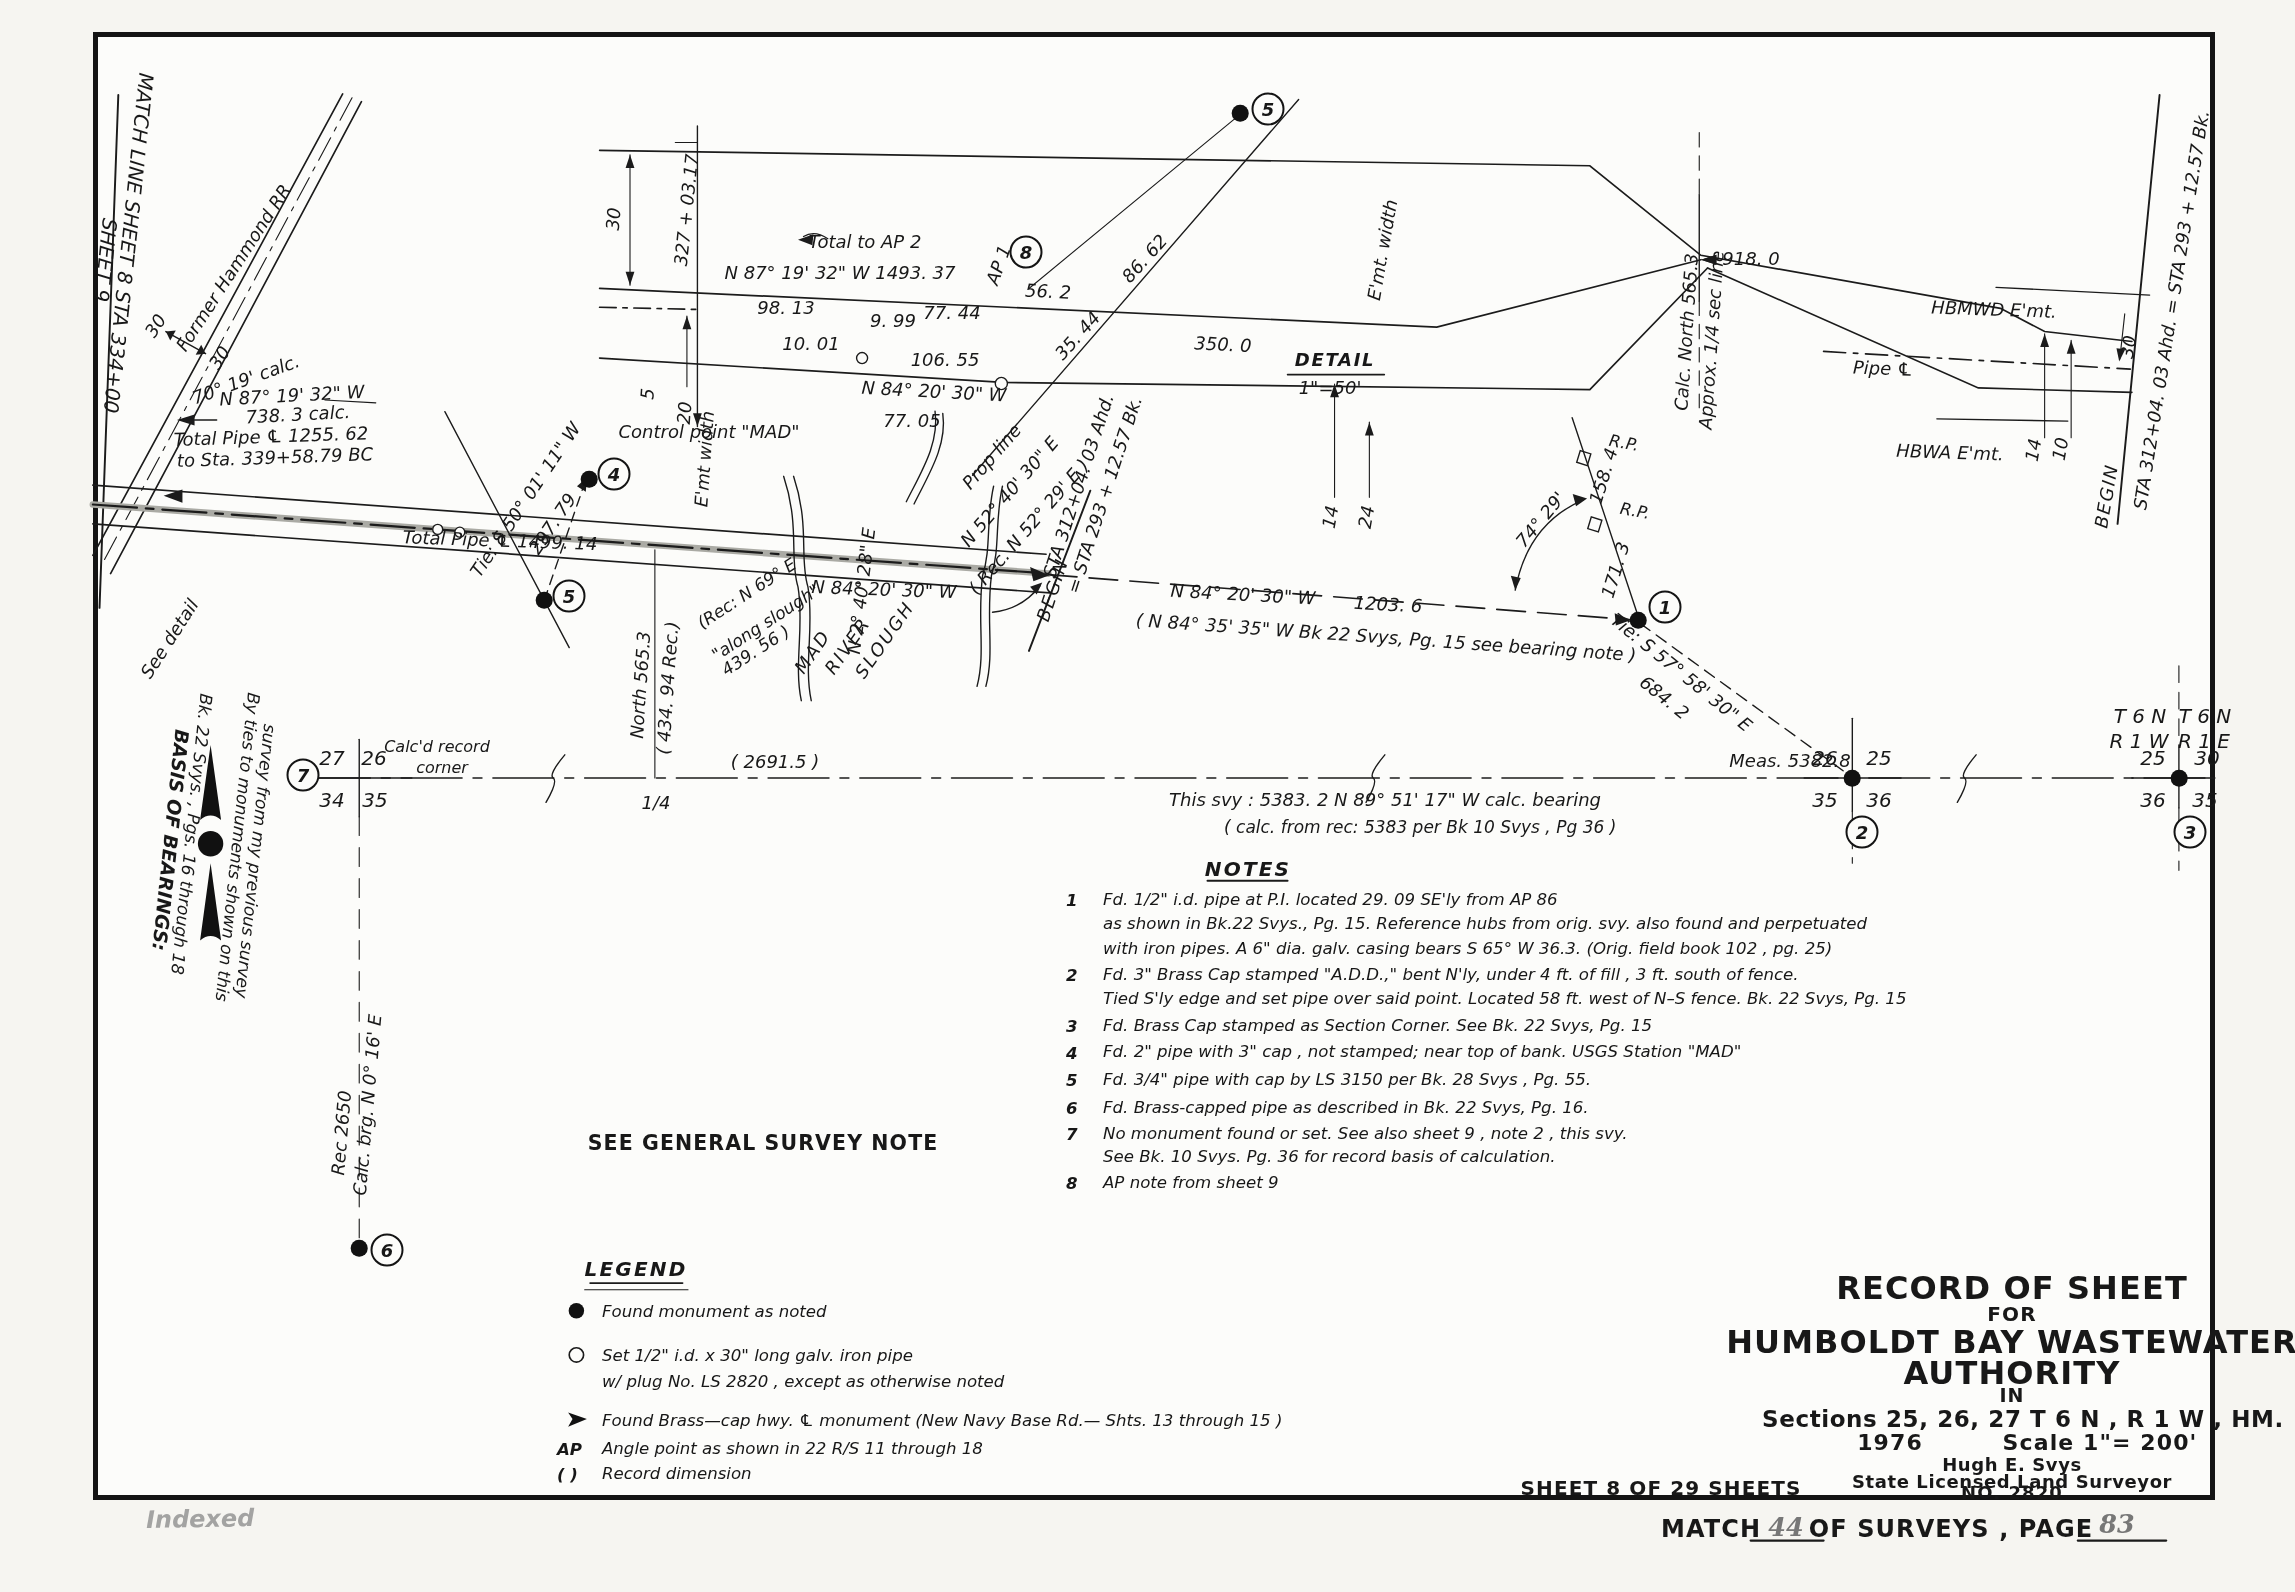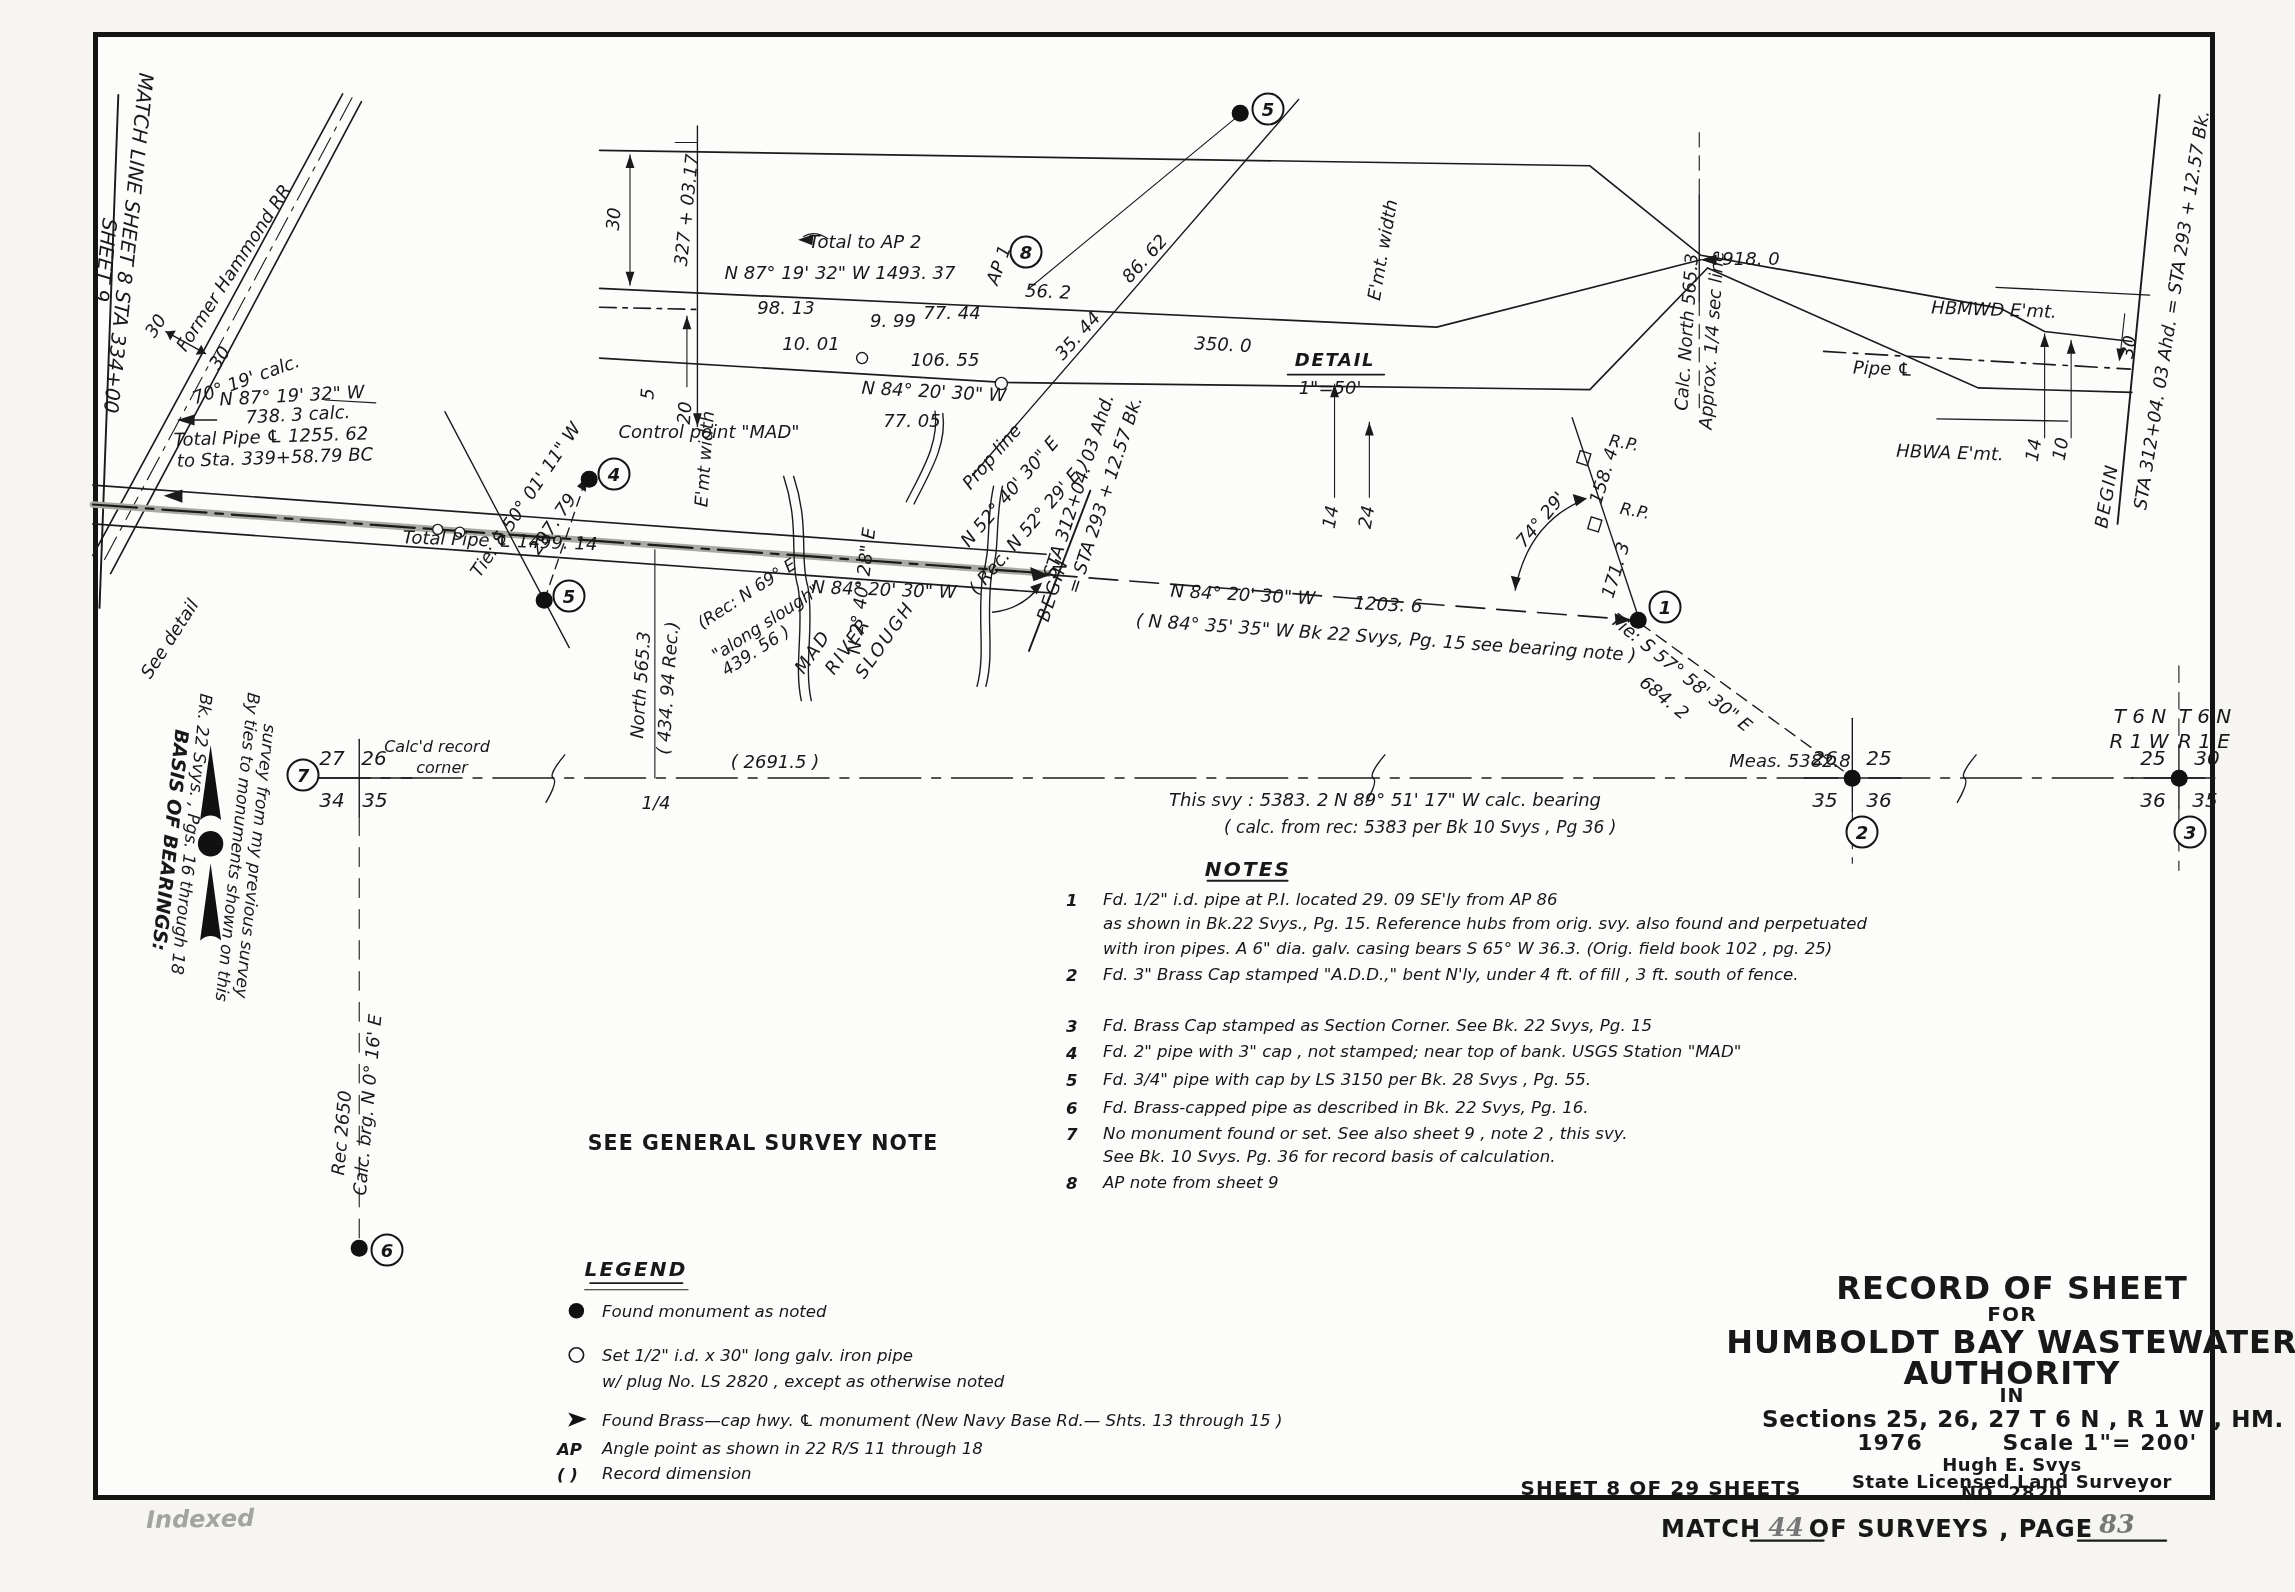--- a/index.html
+++ b/index.html
@@ -320,20 +320,21 @@
 
   <div class="lbl g" style="left:763px;top:1144px;font-style:normal;font-size:20.5px">SEE  GENERAL  SURVEY  NOTE</div>
 
   <div class="lbl b" style="left:1248px;top:869px;letter-spacing:2.2px;font-size:20px">NOTES</div>
   <div class="notes-num" style="left:1066px;top:891px">1</div>
   <div class="nline" style="left:1103px;top:890px">Fd.  1/2" i.d. pipe at  P.I.  located   29. 09   SE'ly   from   AP 86</div>
   <div class="nline" style="left:1103px;top:914px">as shown in Bk.22  Svys.,  Pg. 15.  Reference  hubs from orig. svy. also found and perpetuated</div>
   <div class="nline" style="left:1103px;top:939px">with  iron   pipes. A  6" dia.  galv. casing bears   S 65° W  36.3. (Orig. field book  102 , pg. 25)</div>
   <div class="notes-num" style="left:1066px;top:966px">2</div>
   <div class="nline" style="left:1103px;top:965px">Fd.  3"  Brass  Cap  stamped  "A.D.D.," bent N'ly, under  4 ft.  of  fill ,  3 ft.  south   of  fence.</div>
+  <div class="nline" style="left:1103px;top:989px">Tied  S'ly  edge  and  set pipe over said point.  Located  58  ft.  west  of  N–S  fence.  Bk. 22  Svys, Pg. 15</div>
   <div class="notes-num" style="left:1066px;top:1017px">3</div>
   <div class="nline" style="left:1103px;top:1016px">Fd.  Brass Cap  stamped  as Section Corner.   See  Bk.  22  Svys,  Pg.  15</div>
   <div class="notes-num" style="left:1066px;top:1044px">4</div>
   <div class="nline" style="left:1103px;top:1042px">Fd.  2" pipe  with  3" cap , not  stamped;  near  top  of  bank.  USGS   Station  "MAD"</div>
   <div class="notes-num" style="left:1066px;top:1071px">5</div>
   <div class="nline" style="left:1103px;top:1070px">Fd.  3/4"  pipe  with cap by   LS  3150  per  Bk.  28  Svys , Pg. 55.</div>
   <div class="notes-num" style="left:1066px;top:1099px">6</div>
   <div class="nline" style="left:1103px;top:1098px">Fd.  Brass-capped  pipe  as   described  in Bk.   22  Svys,   Pg.  16.</div>
   <div class="notes-num" style="left:1066px;top:1125px">7</div>
   <div class="nline" style="left:1103px;top:1124px">No  monument  found or  set.  See  also  sheet  9  , note 2 , this  svy.</div>

